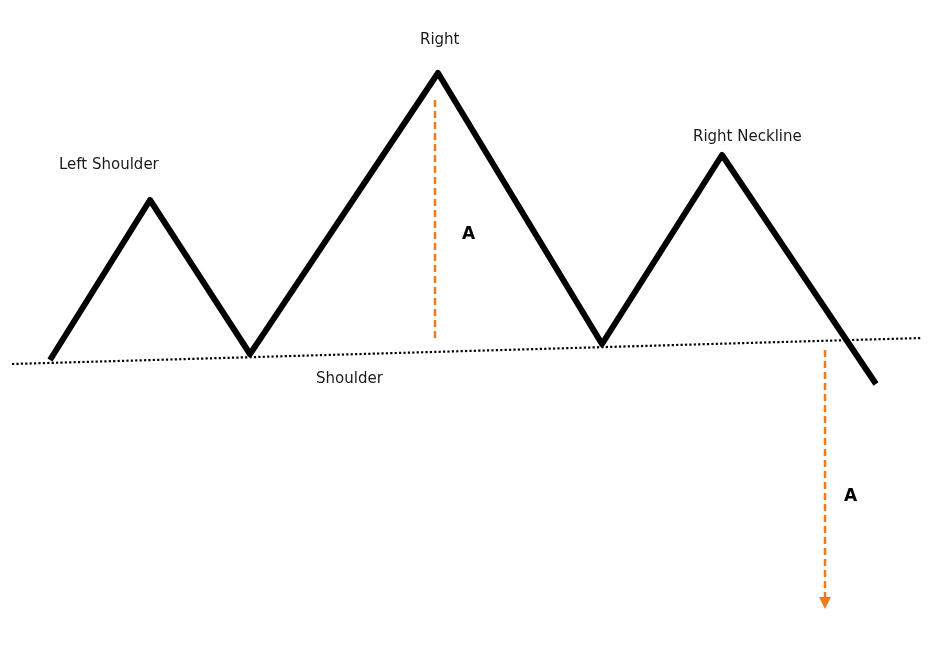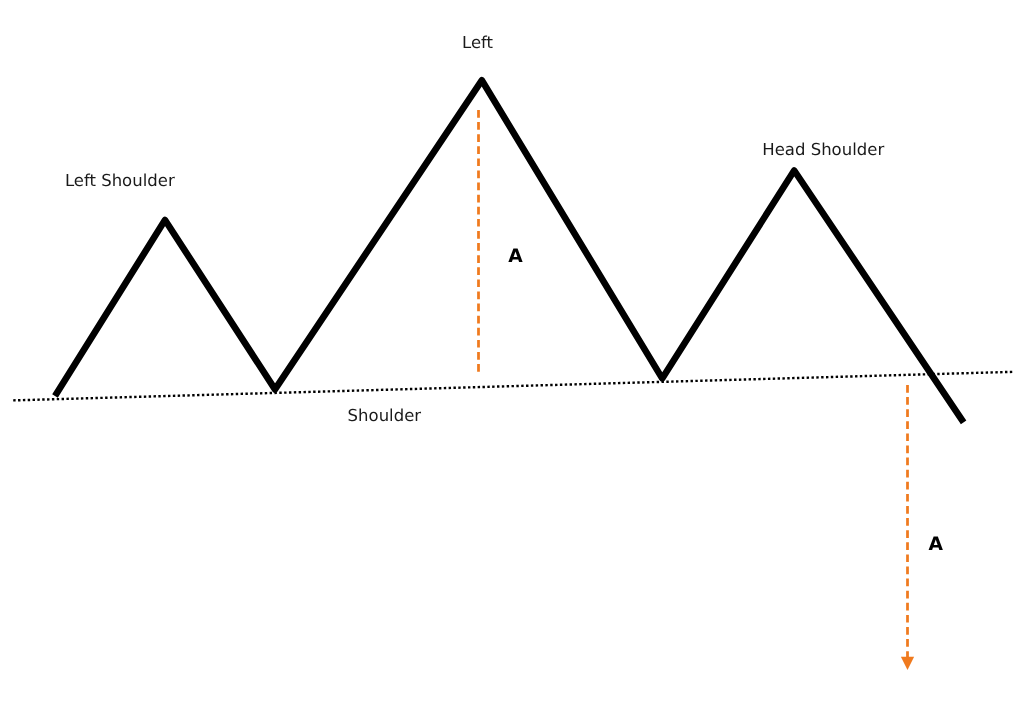--- a/index.html
+++ b/index.html
@@ -17,17 +17,17 @@
 
   <polyline points="50,360 150,200 250,354 438,73 602,344 722,155 876,384" fill="none" stroke="#000" stroke-width="6" stroke-linejoin="round" stroke-linecap="butt"></polyline>
 
   <line x1="435" y1="100" x2="435" y2="338" stroke="#F07A1E" stroke-width="2.5" stroke-dasharray="7,4"></line>
 
   <line x1="825" y1="350" x2="825" y2="598" stroke="#F07A1E" stroke-width="2.5" stroke-dasharray="7,4"></line>
   <polygon points="819,597 831,597 825,609" fill="#F07A1E"></polygon>
 </svg>
 
 <div class="label" style="left:59px; top:155px;text-align:right;">Left Shoulder</div>
-<div class="label" style="left:420px; top:30px;">Left</div>
-<div class="label" style="left:693px; top:127px;">Head Shoulder</div>
+<div class="label" style="left:420px; top:30px;">Right</div>
+<div class="label" style="left:693px; top:127px;">Right Neckline</div>
 <div class="label" style="left:316px; top:369px;">Shoulder</div>
 <div class="measure" style="left:462px; top:223px;">A</div>
 <div class="measure" style="left:844px; top:485px;">A</div>
 
 </body></html>

